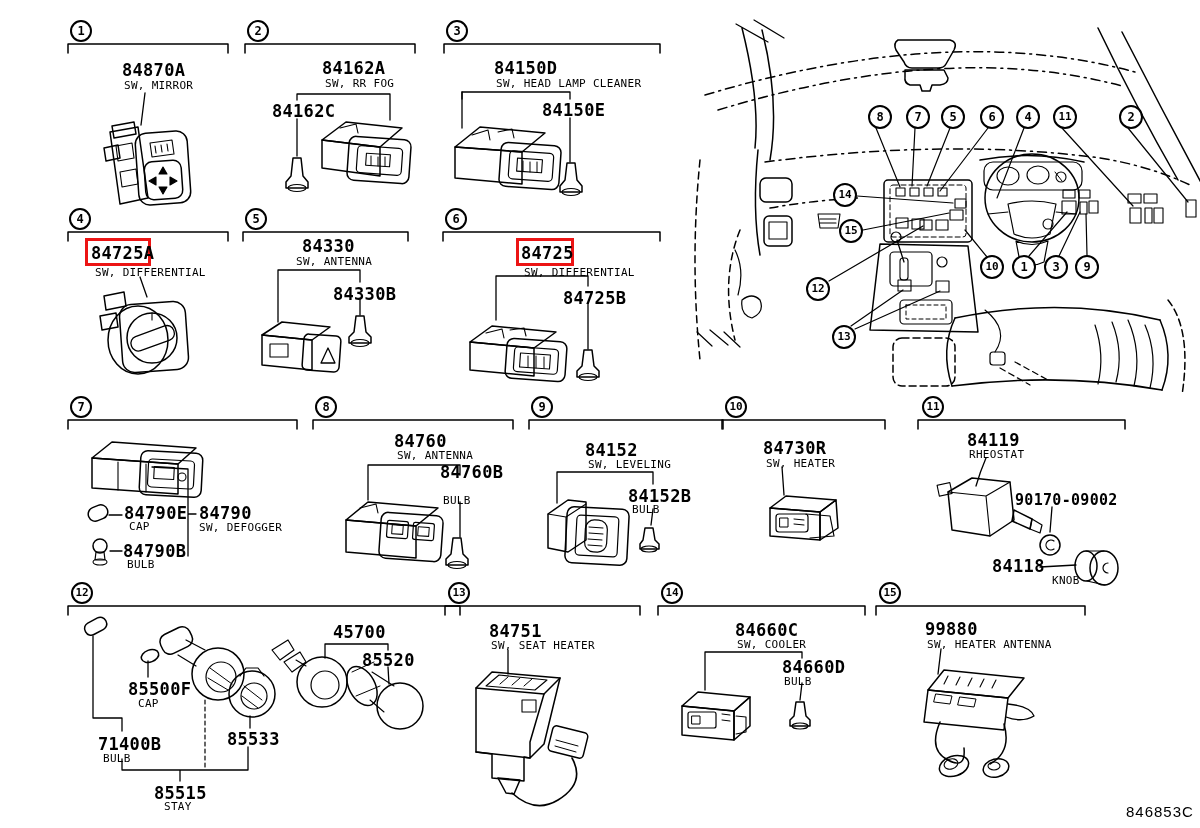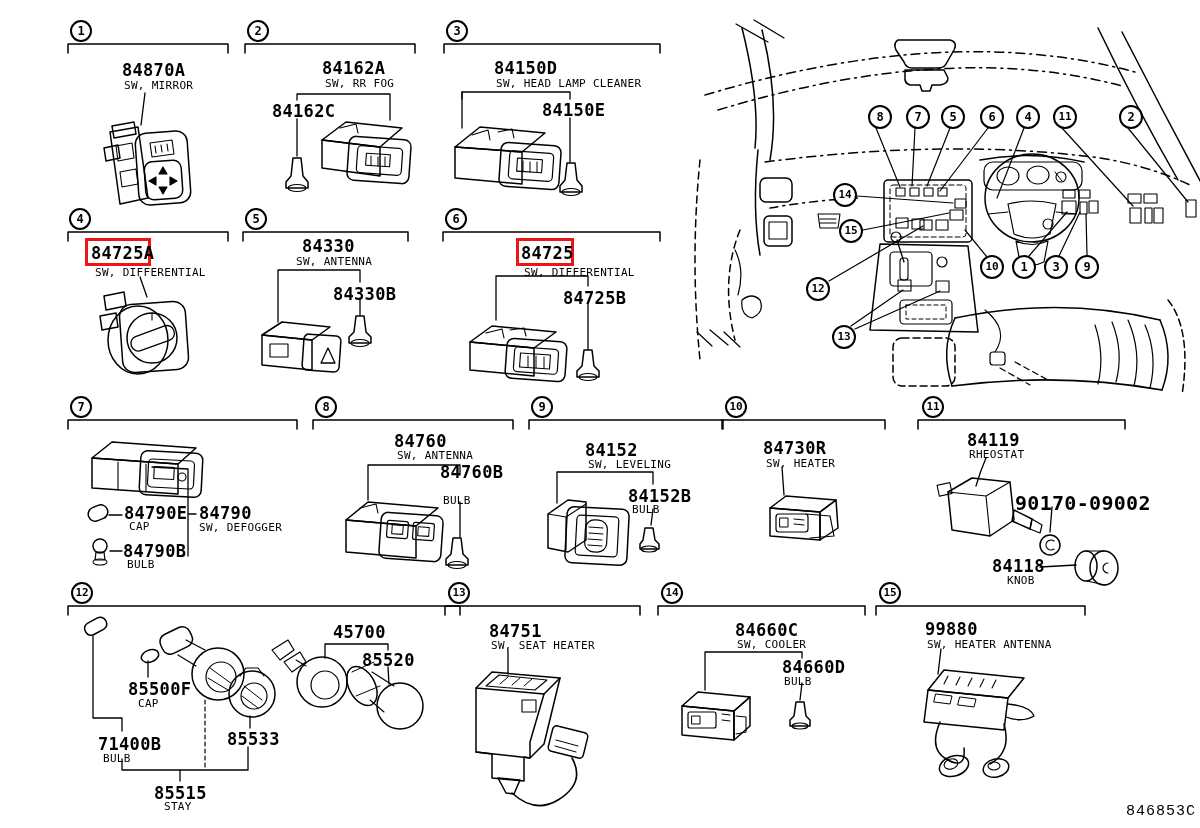--- a/index.html
+++ b/index.html
@@ -1,27 +1,27 @@
 <!DOCTYPE html>
 <html><head>
 <meta charset="utf-8">
 <style>
   html,body{margin:0;padding:0;background:#fff;}
   .page{position:relative;width:1200px;height:828px;background:#fff;overflow:hidden;
         font-family:"DejaVu Sans Mono",monospace;color:#000;}
   svg.art{position:absolute;left:0;top:0;}
   .num{position:absolute;font-weight:bold;font-size:17px;letter-spacing:.3px;white-space:nowrap;}
-  .num.sm{font-size:20px;}
+  .num.sm{font-size:15px;}
   .lbl{position:absolute;font-weight:normal;font-size:11px;letter-spacing:.3px;white-space:nowrap;}
   .circ{position:absolute;box-sizing:border-box;width:22px;height:22px;border:2px solid #000;
         border-radius:50%;text-align:center;line-height:18px;font-size:12px;font-weight:bold;background:#fff;}
   .circ.wide{font-size:11px;}
   .callout{width:24px;height:24px;line-height:20px;}
   .redbox{position:absolute;box-sizing:border-box;border:3px solid #ec1414;background:transparent;}
-  .doccode{position:absolute;font-family:Liberation Mono, monospace;font-size:15px;letter-spacing:1px;}
+  .doccode{position:absolute;font-family:Liberation Sans, sans-serif;font-size:15px;letter-spacing:1px;}
 </style>
 </head>
 <body>
 
 <div class="page">
 
 <svg class="art" width="1200" height="828" viewBox="0 0 1200 828" fill="none" stroke="#000" stroke-width="1.5" stroke-linecap="round" stroke-linejoin="round">
 
   <g>
     <path d="M68,53 68,44 228,44 228,53"></path>
@@ -477,21 +477,21 @@
 <div class="num" style="left:628px;top:486px">84152B</div>
 <div class="lbl" style="left:632px;top:503px">BULB</div>
 
 <div class="num" style="left:763px;top:438px">84730R</div>
 <div class="lbl" style="left:766px;top:457px">SW, HEATER</div>
 
 <div class="num" style="left:967px;top:430px">84119</div>
 <div class="lbl" style="left:969px;top:448px">RHEOSTAT</div>
 <div class="num sm" style="left:1015px;top:491px">90170-09002</div>
 <div class="num" style="left:992px;top:556px">84118</div>
-<div class="lbl" style="left:1007px;top:574px">KNOB</div>
+<div class="lbl" style="left:1052px;top:574px">KNOB</div>
 
 <div class="num" style="left:333px;top:622px">45700</div>
 <div class="num" style="left:362px;top:650px">85520</div>
 <div class="num" style="left:128px;top:679px">85500F</div>
 <div class="lbl" style="left:138px;top:697px">CAP</div>
 <div class="num" style="left:98px;top:734px">71400B</div>
 <div class="lbl" style="left:103px;top:752px">BULB</div>
 <div class="num" style="left:227px;top:729px">85533</div>
 <div class="num" style="left:154px;top:783px">85515</div>
 <div class="lbl" style="left:164px;top:800px">STAY</div>

